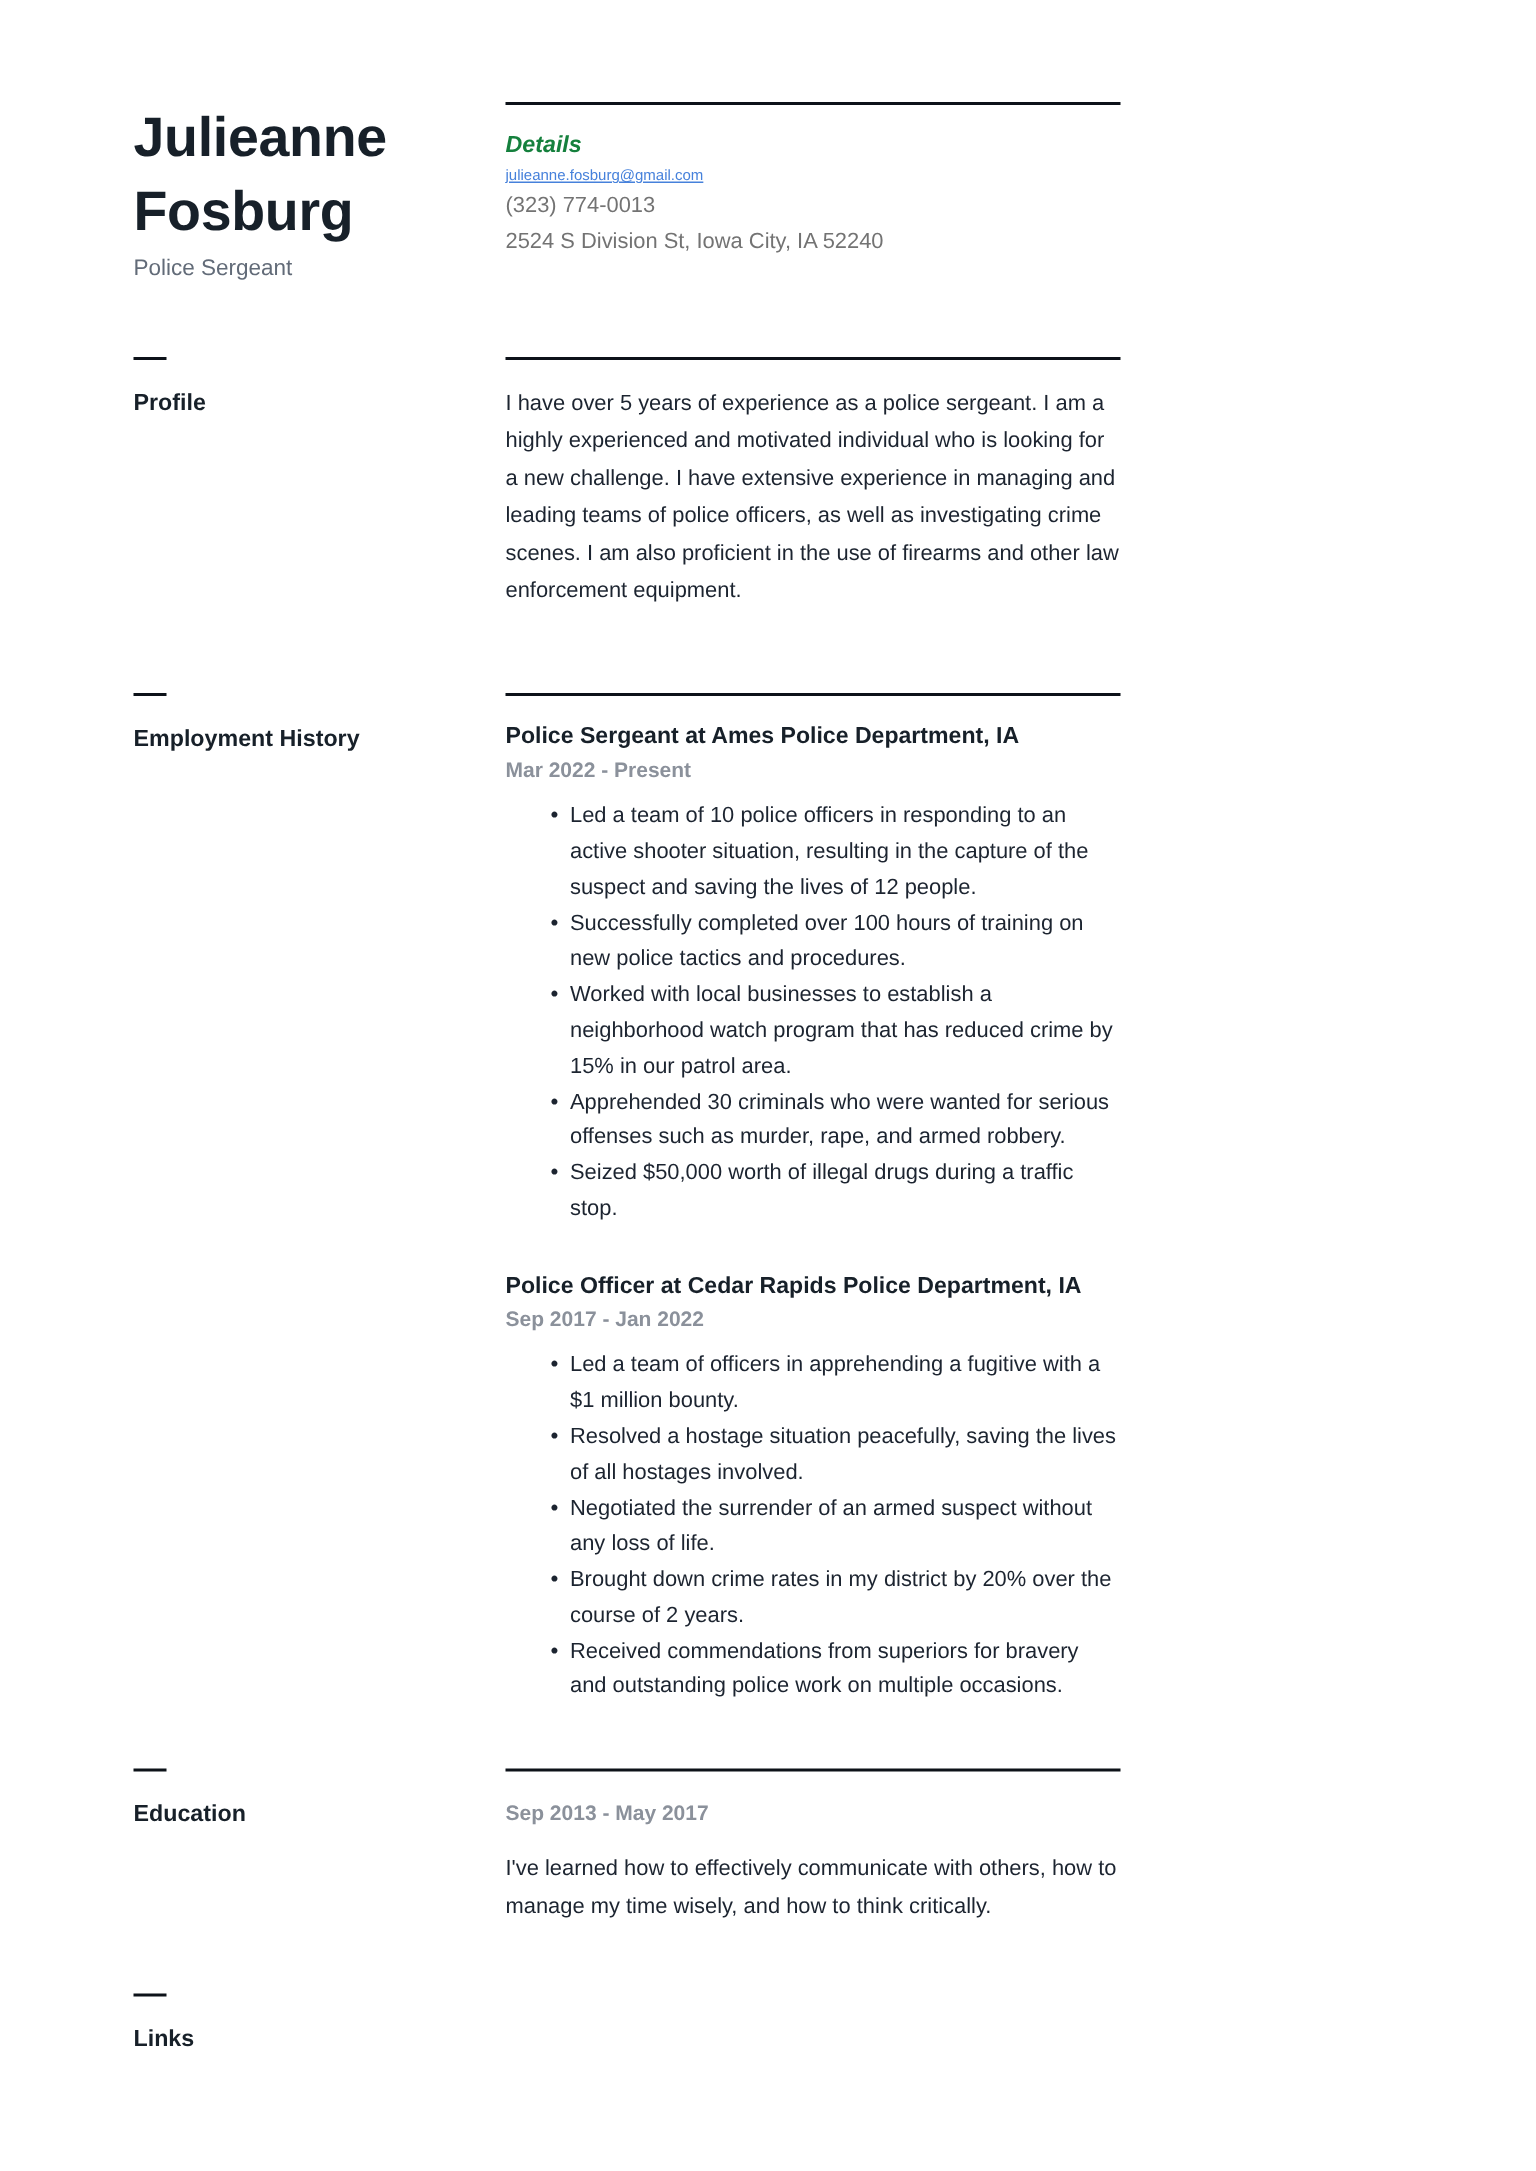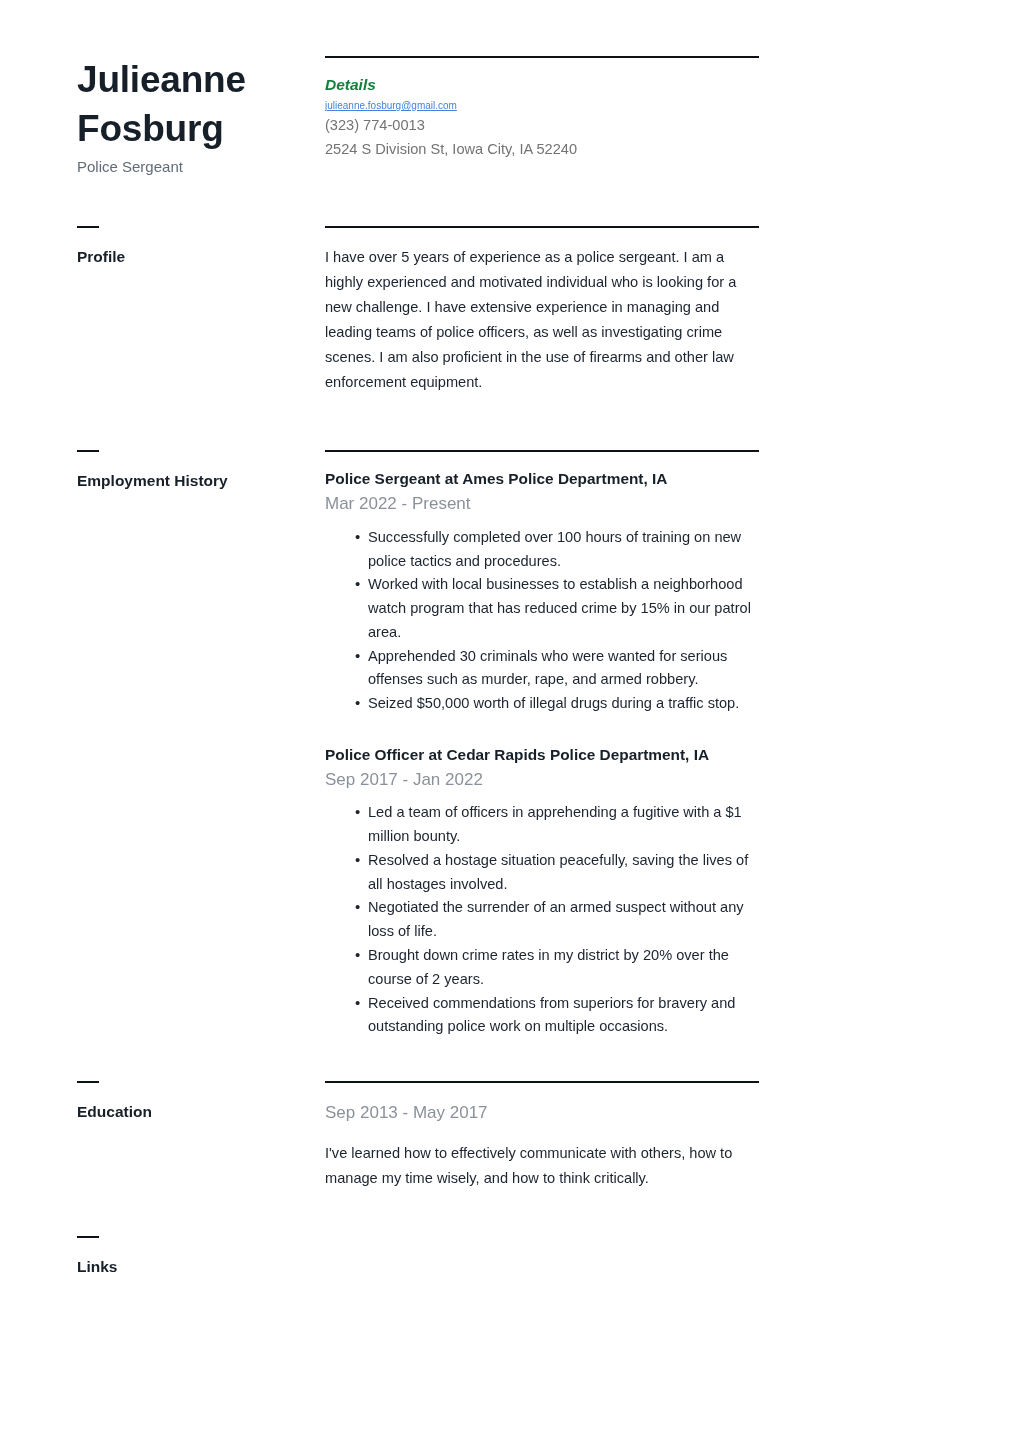--- a/index.html
+++ b/index.html
@@ -14,21 +14,21 @@
     color: #1c2430;
     -webkit-font-smoothing: antialiased;
   }
 
   .page {
     position: relative;
     width: 820px;
     height: 1447px;
     background: #ffffff;
     box-sizing: border-box;
-    padding: 0;
+    padding: 12px;
   }
 
   
   .row {
     display: flex;
     align-items: flex-start;
   }
   .col-left {
     width: 325px;
     flex: 0 0 325px;
@@ -111,24 +111,25 @@
     color: #1c2430;
   }
 
   .entry-title {
     font-size: 15.4px;
     font-weight: bold;
     color: #172029;
     line-height: 1.35;
   }
   .entry-date {
-    font-size: 17px;
+    font-size: 14px;
     color: #8b919b;
     line-height: 1.5;
     margin-top: 1px;
+    font-weight: bold;
   }
 
   ul.bullets {
     margin: 9px 0 0 0;
     padding-left: 32px;
     list-style: none;
   }
   ul.bullets li {
     position: relative;
     font-size: 14.6px;
@@ -199,20 +200,21 @@
       <div class="dash"></div>
       <div class="side-label">Employment History</div>
     </div>
     <div class="col-right">
       <div class="rule"></div>
 
       <div class="entry" style="margin-top:17px;">
         <div class="entry-title">Police Sergeant at Ames Police Department, IA</div>
         <div class="entry-date">Mar 2022 - Present</div>
         <ul class="bullets">
+          <li>Led a team of 10 police officers in responding to an active shooter situation, resulting in the capture of the suspect and saving the lives of 12 people.</li>
           <li>Successfully completed over 100 hours of training on new police tactics and procedures.</li>
           <li>Worked with local businesses to establish a neighborhood watch program that has reduced crime by 15% in our patrol area.</li>
           <li>Apprehended 30 criminals who were wanted for serious offenses such as murder, rape, and armed robbery.</li>
           <li>Seized $50,000 worth of illegal drugs during a traffic stop.</li>
         </ul>
       </div>
 
       <div class="entry">
         <div class="entry-title">Police Officer at Cedar Rapids Police Department, IA</div>
         <div class="entry-date">Sep 2017 - Jan 2022</div>

